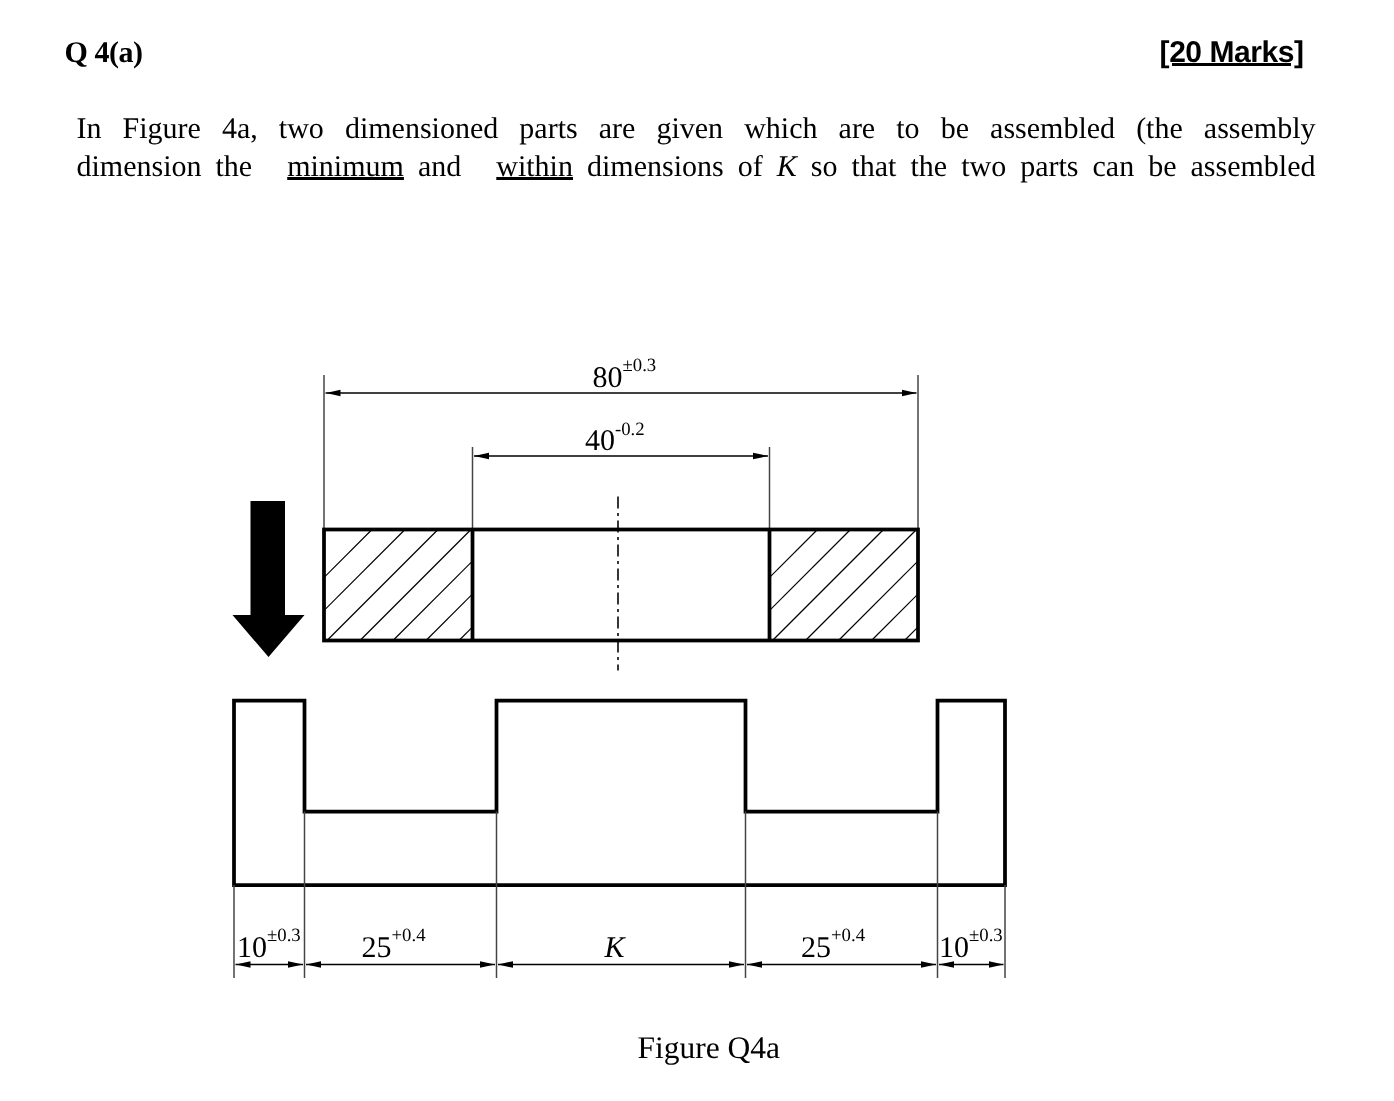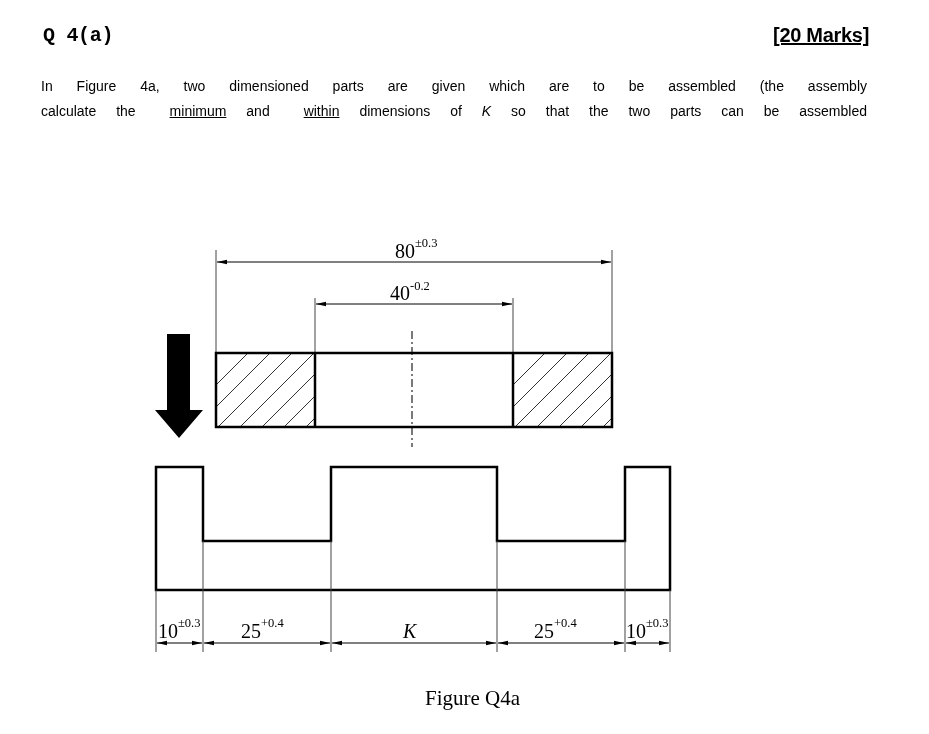--- a/index.html
+++ b/index.html
@@ -1,37 +1,37 @@
 <!DOCTYPE html>
 <html><head>
   <meta charset="utf-8">
   <style>
     html, body { margin: 0; padding: 0; background: #ffffff; }
     body { width: 929px; height: 734px; position: relative; overflow: hidden; color: #000; }
-    .q-title { position: absolute; left: 43px; top: 24px; font-family: Liberation Mono, monospace; font-weight: bold; font-size: 20px; letter-spacing: -0.3px; }
+    .q-title { position: absolute; left: 43px; top: 24px; font-family: Liberation Serif, serif; font-weight: bold; font-size: 20px; letter-spacing: -0.3px; }
     .marks { position: absolute; right: 60px; top: 24px; font-family: "Liberation Sans", sans-serif; font-weight: bold; font-size: 20px; letter-spacing: -0.3px; text-decoration: underline; }
-    .para { position: absolute; left: 41px; top: 74px; width: 826px; font-family: Liberation Sans, sans-serif; font-size: 14px; line-height: 25px; text-align: justify; }
+    .para { position: absolute; left: 51px; top: 74px; width: 826px; font-family: Liberation Serif, serif; font-size: 20px; line-height: 25px; text-align: justify; }
     .para .line { display: block; text-align: justify; text-align-last: justify; white-space: nowrap; }
     .para .line.last { text-align-last: left; }
     .u { text-decoration: underline; margin-left: 14px; }
     .i { font-style: italic; }
     svg.fig { position: absolute; left: 0; top: 0; }
     .dimtxt { font-family: "Liberation Serif", serif; font-size: 20px; }
     .suptxt { font-family: "Liberation Serif", serif; font-size: 12.5px; }
     .caption { position: absolute; left: 405px; top: 686px; font-family: "Liberation Serif", serif; font-size: 21px; margin-left: 20px; }
   </style>
 </head>
 <body>
 
 <div class="q-title">Q 4(a)</div>
 <div class="marks">[20 Marks]</div>
 
 <div class="para">
   <span class="line">In Figure 4a, two dimensioned parts are given which are to be assembled (the assembly</span>
-  <span class="line"><span>calculate the </span><span class="u">minimum</span><span> and </span><span class="u">within</span><span> dimensions of </span><span class="i">K</span><span> so that the two parts can be assembled</span></span>
+  <span class="line"><span>dimension the </span><span class="u">minimum</span><span> and </span><span class="u">within</span><span> dimensions of </span><span class="i">K</span><span> so that the two parts can be assembled</span></span>
 </div>
 
 <svg class="fig" width="929" height="734" viewBox="0 0 929 734">
   <defs>
     <marker id="ah" viewBox="0 0 10 6" refX="10" refY="3" markerWidth="10" markerHeight="6" markerUnits="userSpaceOnUse" orient="auto-start-reverse">
       <path d="M0,0.8 L10,3 L0,5.2 z" fill="#000"></path>
     </marker>
     <clipPath id="clipL">
         <rect x="216" y="353" width="99" height="74"></rect>
       </clipPath>

